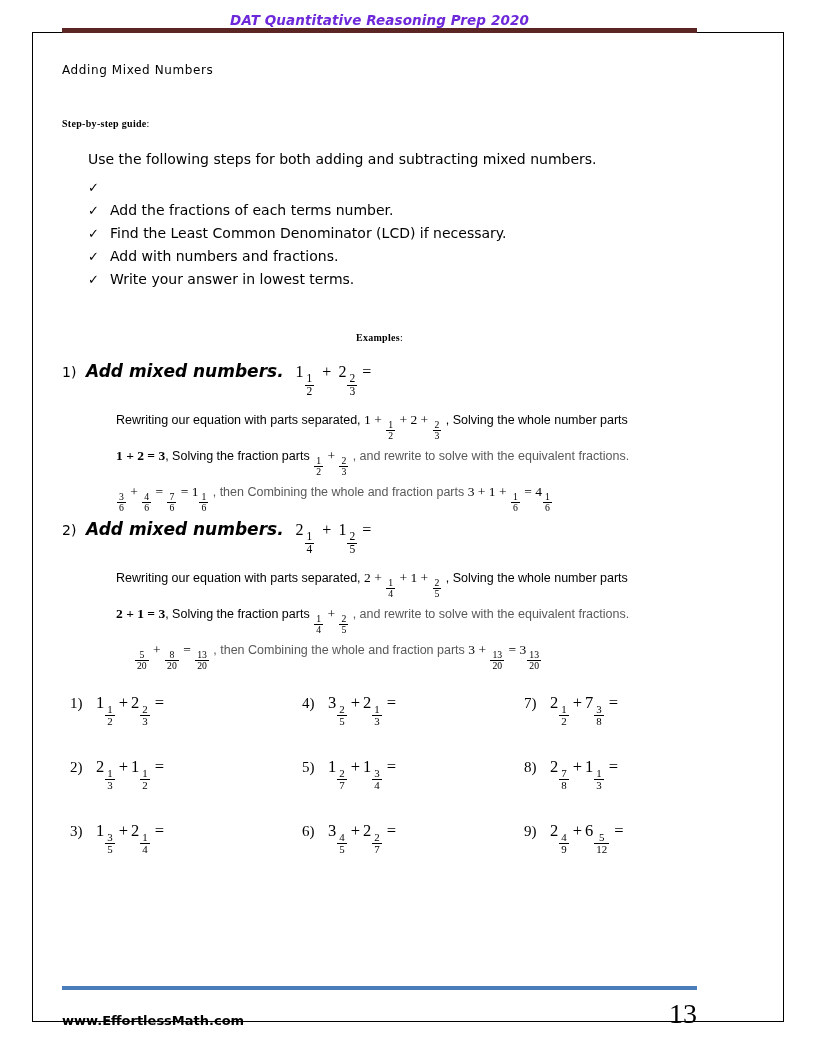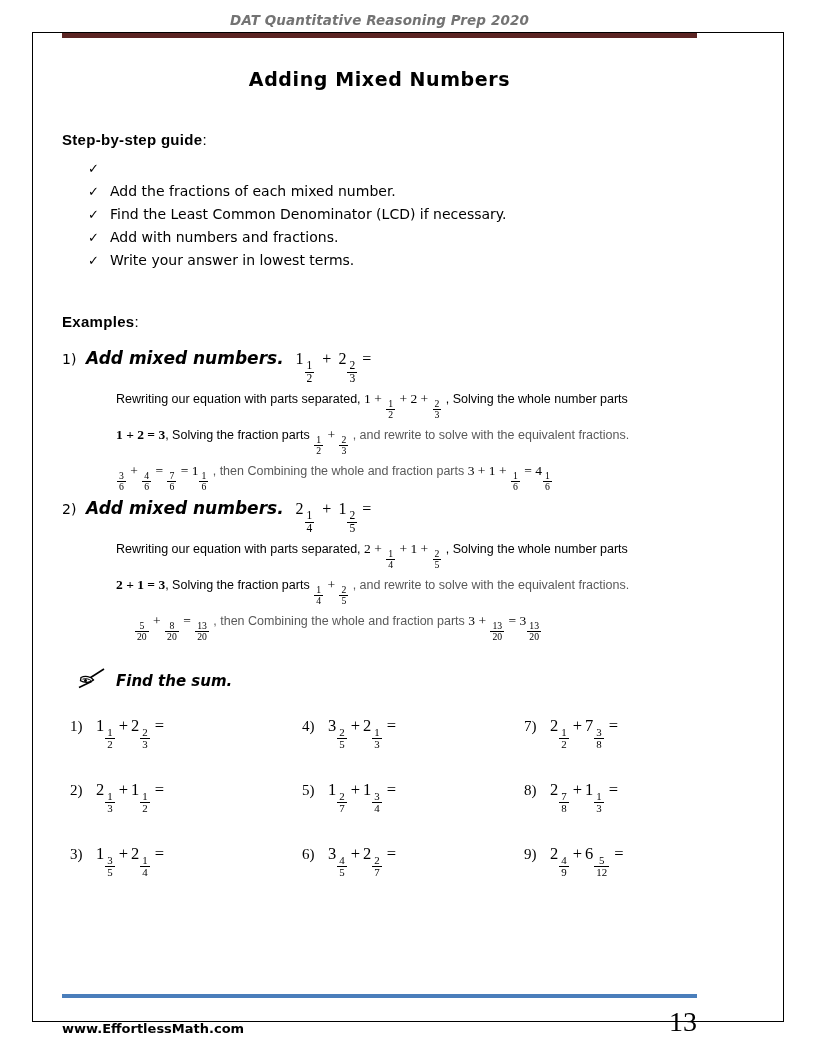--- a/index.html
+++ b/index.html
@@ -36,48 +36,46 @@
   }
 
   
   .running-head {
     text-align: center;
     font-family: "DejaVu Sans", sans-serif;
     font-weight: bold;
     font-style: italic;
     font-size: 13.5px;
     letter-spacing: .1px;
-    padding-bottom: 5px;
-    color: #737373;
+    color: #6d28d9;
   }
   .rule-maroon {
     height: 5px;
     background: #5B2523;
     width: 100%;
   }
   .rule-blue {
     height: 4px;
     background: #4A7EBB;
     width: 100%;
   }
 
   h1.worksheet-title {
     font-family: "DejaVu Sans", sans-serif;
-    font-size: 19px;
-    font-weight: bold;
-    text-align: center;
+    font-size: 12px;
+    font-weight: normal;
     margin: 30px 0 0 0;
     letter-spacing: .6px;
   }
 
   
   .section-label {
-    font-family: Liberation Sans, sans-serif;
+    font-family: Liberation Serif, serif;
     font-weight: bold;
-    font-size: 15px;
+    font-size: 10px;
     letter-spacing: .3px;
     margin-top: 41px;
   }
   .section-label .colon { font-weight: normal; }
 
   .guide-intro {
     font-family: "DejaVu Sans", sans-serif;
     font-size: 14px;
     margin-left: 26px;
   }
@@ -138,21 +136,21 @@
     font-weight: bold;
     font-style: italic;
     font-size: 17px;
     margin-right: 12px;
     text-align: right;
   }
   .ex-head-math { font-size: 16px; }
 
   .solution {
     margin-left: 54px;
-    margin-top: 0;
+    margin-top: 8px;
   }
   .sol-line {
     font-family: "Liberation Sans", sans-serif;
     font-size: 12.5px;
     line-height: 30px;
     white-space: nowrap;
   }
   .sol-line .math { font-size: 13.5px; }
   .dim { color: #595959; }
   .strong-num { font-weight: bold; text-align: right; }
@@ -196,21 +194,21 @@
     font-size: 15px;
   }
   .q-body { font-size: 16.5px; }
   .q-body .frac { font-size: .66em; vertical-align: -0.45em; }
   .op { margin: 0 3px; }
 
   
   #footer {
     position: absolute;
     left: 62px;
-    bottom: 20px;
+    bottom: 28px;
     width: 635px;
   }
   .footer-row {
     display: flex;
     align-items: flex-end;
     justify-content: space-between;
     margin-top: 10px;
   }
   .site {
     font-family: "DejaVu Sans", sans-serif;
@@ -233,45 +231,46 @@
   <div class="running-head">DAT Quantitative Reasoning Prep 2020</div>
   <div class="rule-maroon"></div>
 
   <h1 class="worksheet-title">Adding Mixed Numbers</h1>
 
   <div style="margin-top:30px;">
     <div class="section-label">
       <span>Step-by-step guide</span><span class="colon">:</span>
     </div>
 
+    <div class="guide-intro" style="margin-top:22px;">Use the following steps for both adding and subtracting mixed numbers.</div>
 
     <ul class="check-list">
       <li>
         <span class="check-icon">✓</span>
       </li>
       <li>
         <span class="check-icon">✓</span>
-        <span>Add the fractions of each mixed number.</span>
+        <span>Add the fractions of each terms number.</span>
       </li>
       <li>
         <span class="check-icon">✓</span>
         <span>Find the Least Common Denominator (LCD) if necessary.</span>
       </li>
       <li>
         <span class="check-icon">✓</span>
         <span>Add with numbers and fractions.</span>
       </li>
       <li>
         <span class="check-icon">✓</span>
         <span>Write your answer in lowest terms.</span>
       </li>
     </ul>
   </div>
 
-  <div style="margin-top:30px;">
+  <div style="margin-top:30px;text-align:center;">
     <div class="section-label">
       <span>Examples</span><span class="colon">:</span>
     </div>
   </div>
 
   <div class="example" style="margin-top:18px;">
     <div class="example-head">
       <span class="ex-num">1)</span>
       <span class="ex-prompt">Add mixed numbers.</span>
       <span class="math ex-head-math">
@@ -425,32 +424,20 @@
             </span> =
           <span class="mixed"><span>3</span><span class="frac">
                 <span class="num">13</span>
                 <span class="den">20</span>
               </span></span>
         </span>
       </div>
     </div>
   </div>
 
-  <div class="find-sum">
-    <span class="pen-icon">
-      <svg width="28" height="22" viewBox="0 0 28 22">
-        <path d="M26 1 L9.5 11.5" stroke="#000" stroke-width="1.6" fill="none"></path>
-        <path d="M3 9.5 C7 7.5, 13 8.5, 15.5 12 C12.5 15, 6 15, 2.5 12.8 Z" fill="#fff" stroke="#000" stroke-width="1.3"></path>
-        <path d="M4.5 11.2 C7.5 10.2, 11 10.8, 13 12.6" stroke="#000" stroke-width="1" fill="none"></path>
-        <circle cx="7.5" cy="12.6" r="1.5" fill="#000"></circle>
-        <path d="M1 19.5 L13.5 13.5" stroke="#000" stroke-width="1.5" fill="none"></path>
-      </svg>
-    </span>
-    <span class="find-sum-label">Find the sum.</span>
-  </div>
 
   <div class="exercises">
 
     <div class="exercise">
       <span class="q-num">1)</span>
       <span class="q-body math">
         <span class="mixed"><span>1</span><span class="frac">
               <span class="num">1</span>
               <span class="den">2</span>
             </span></span><span class="op">+</span><span class="mixed"><span>2</span><span class="frac">

